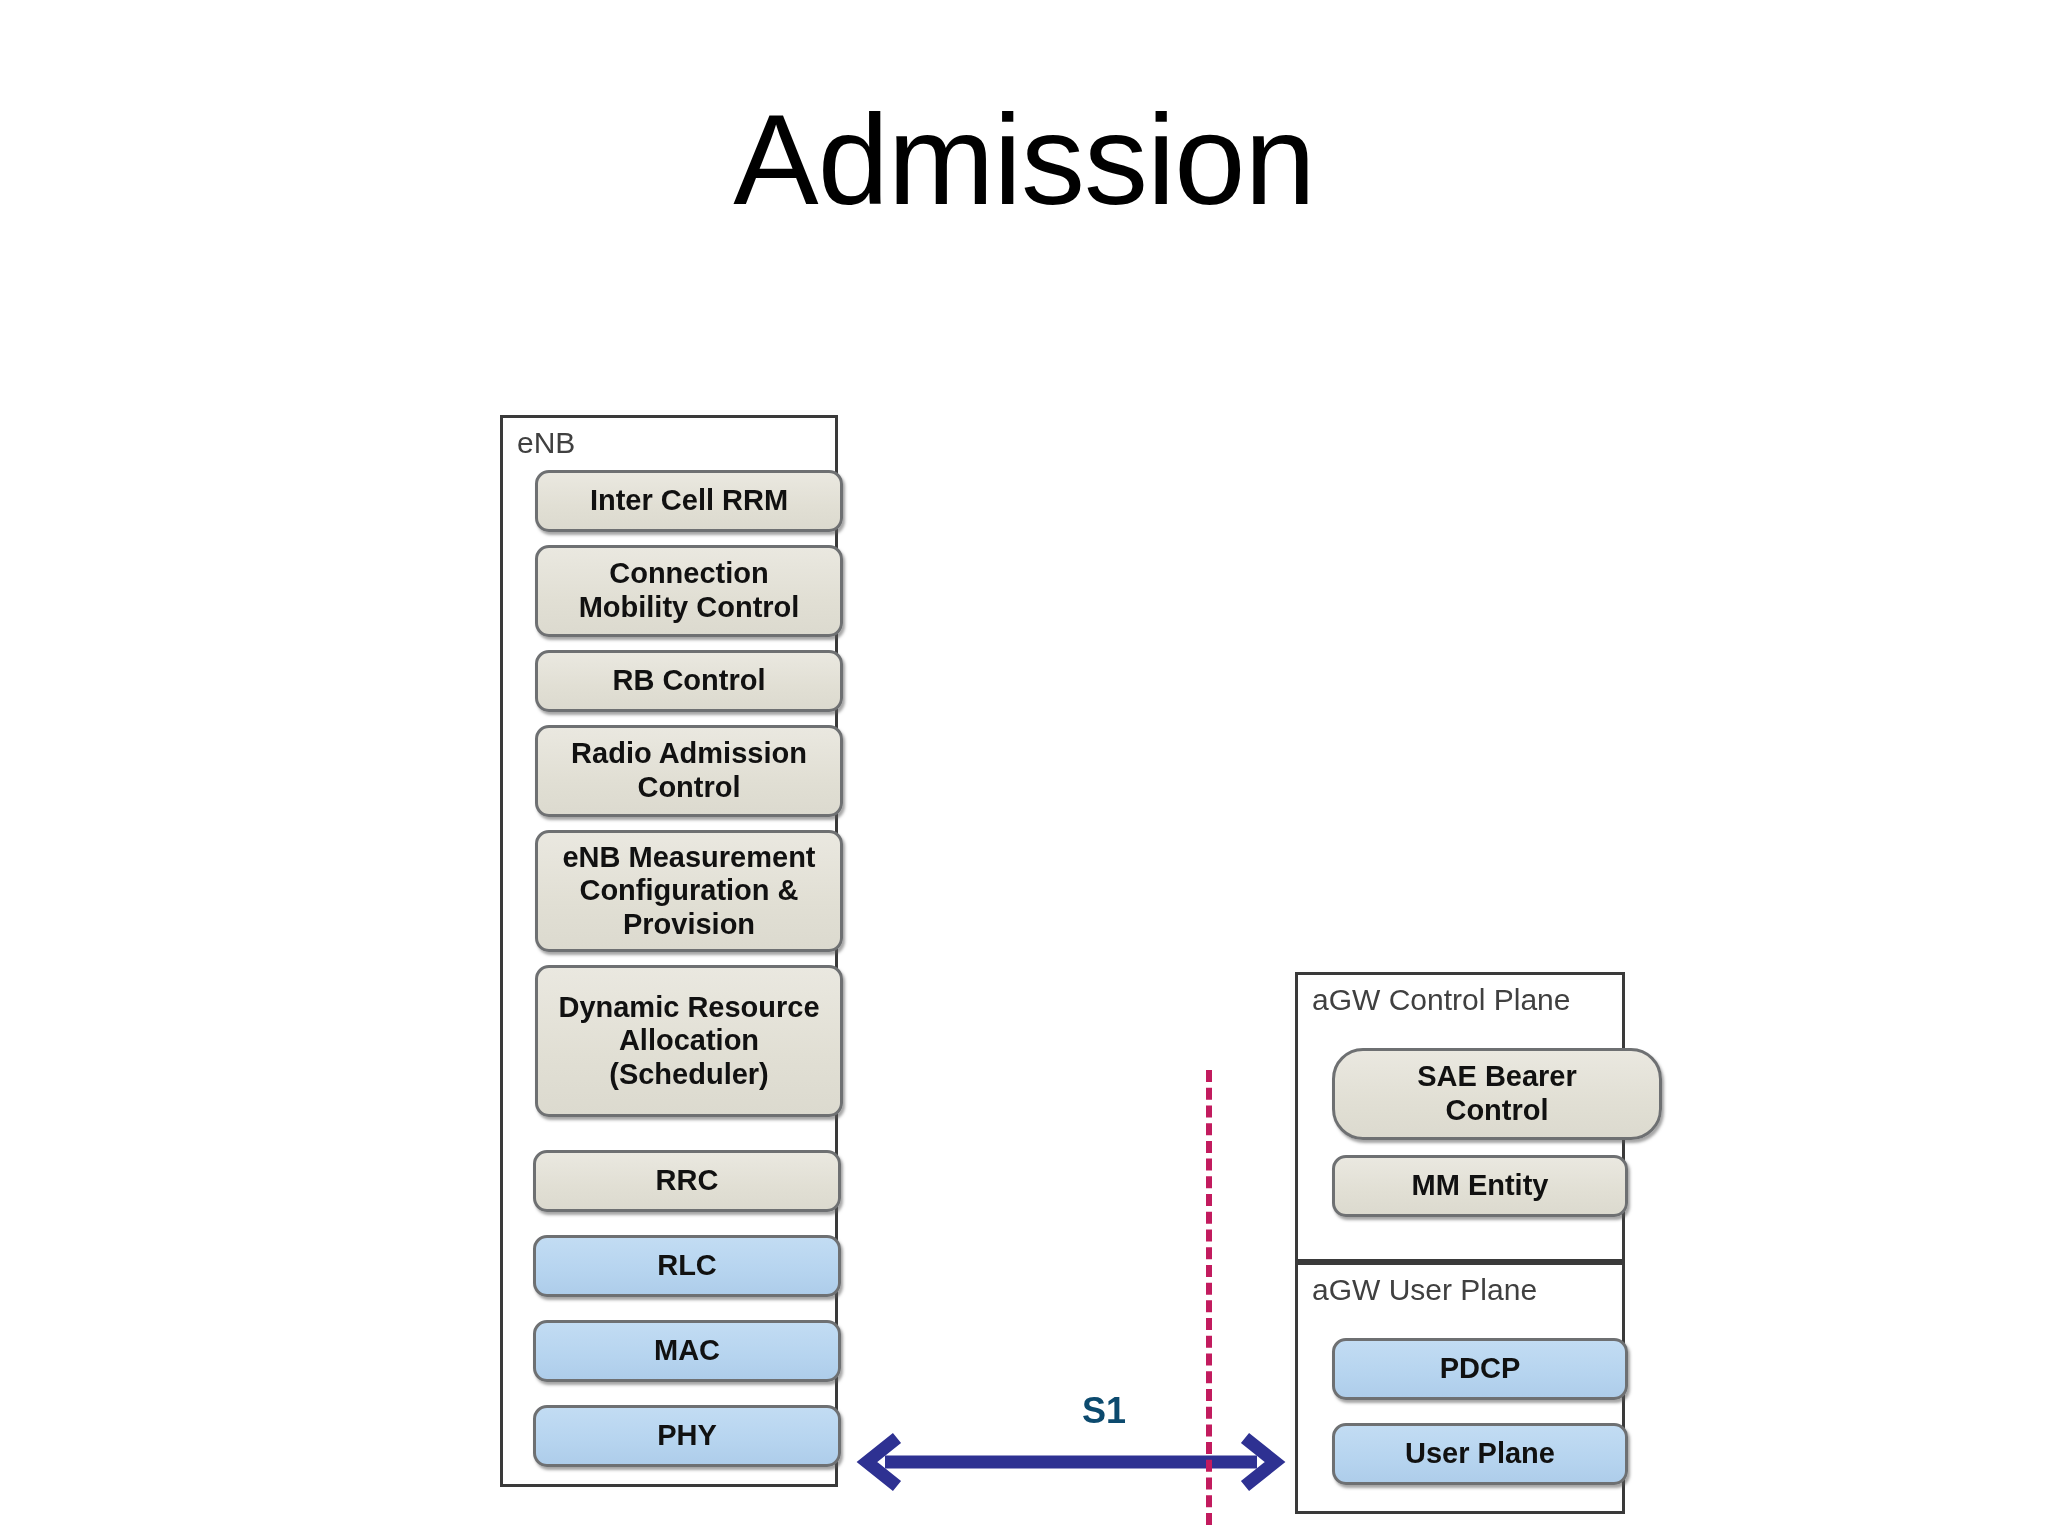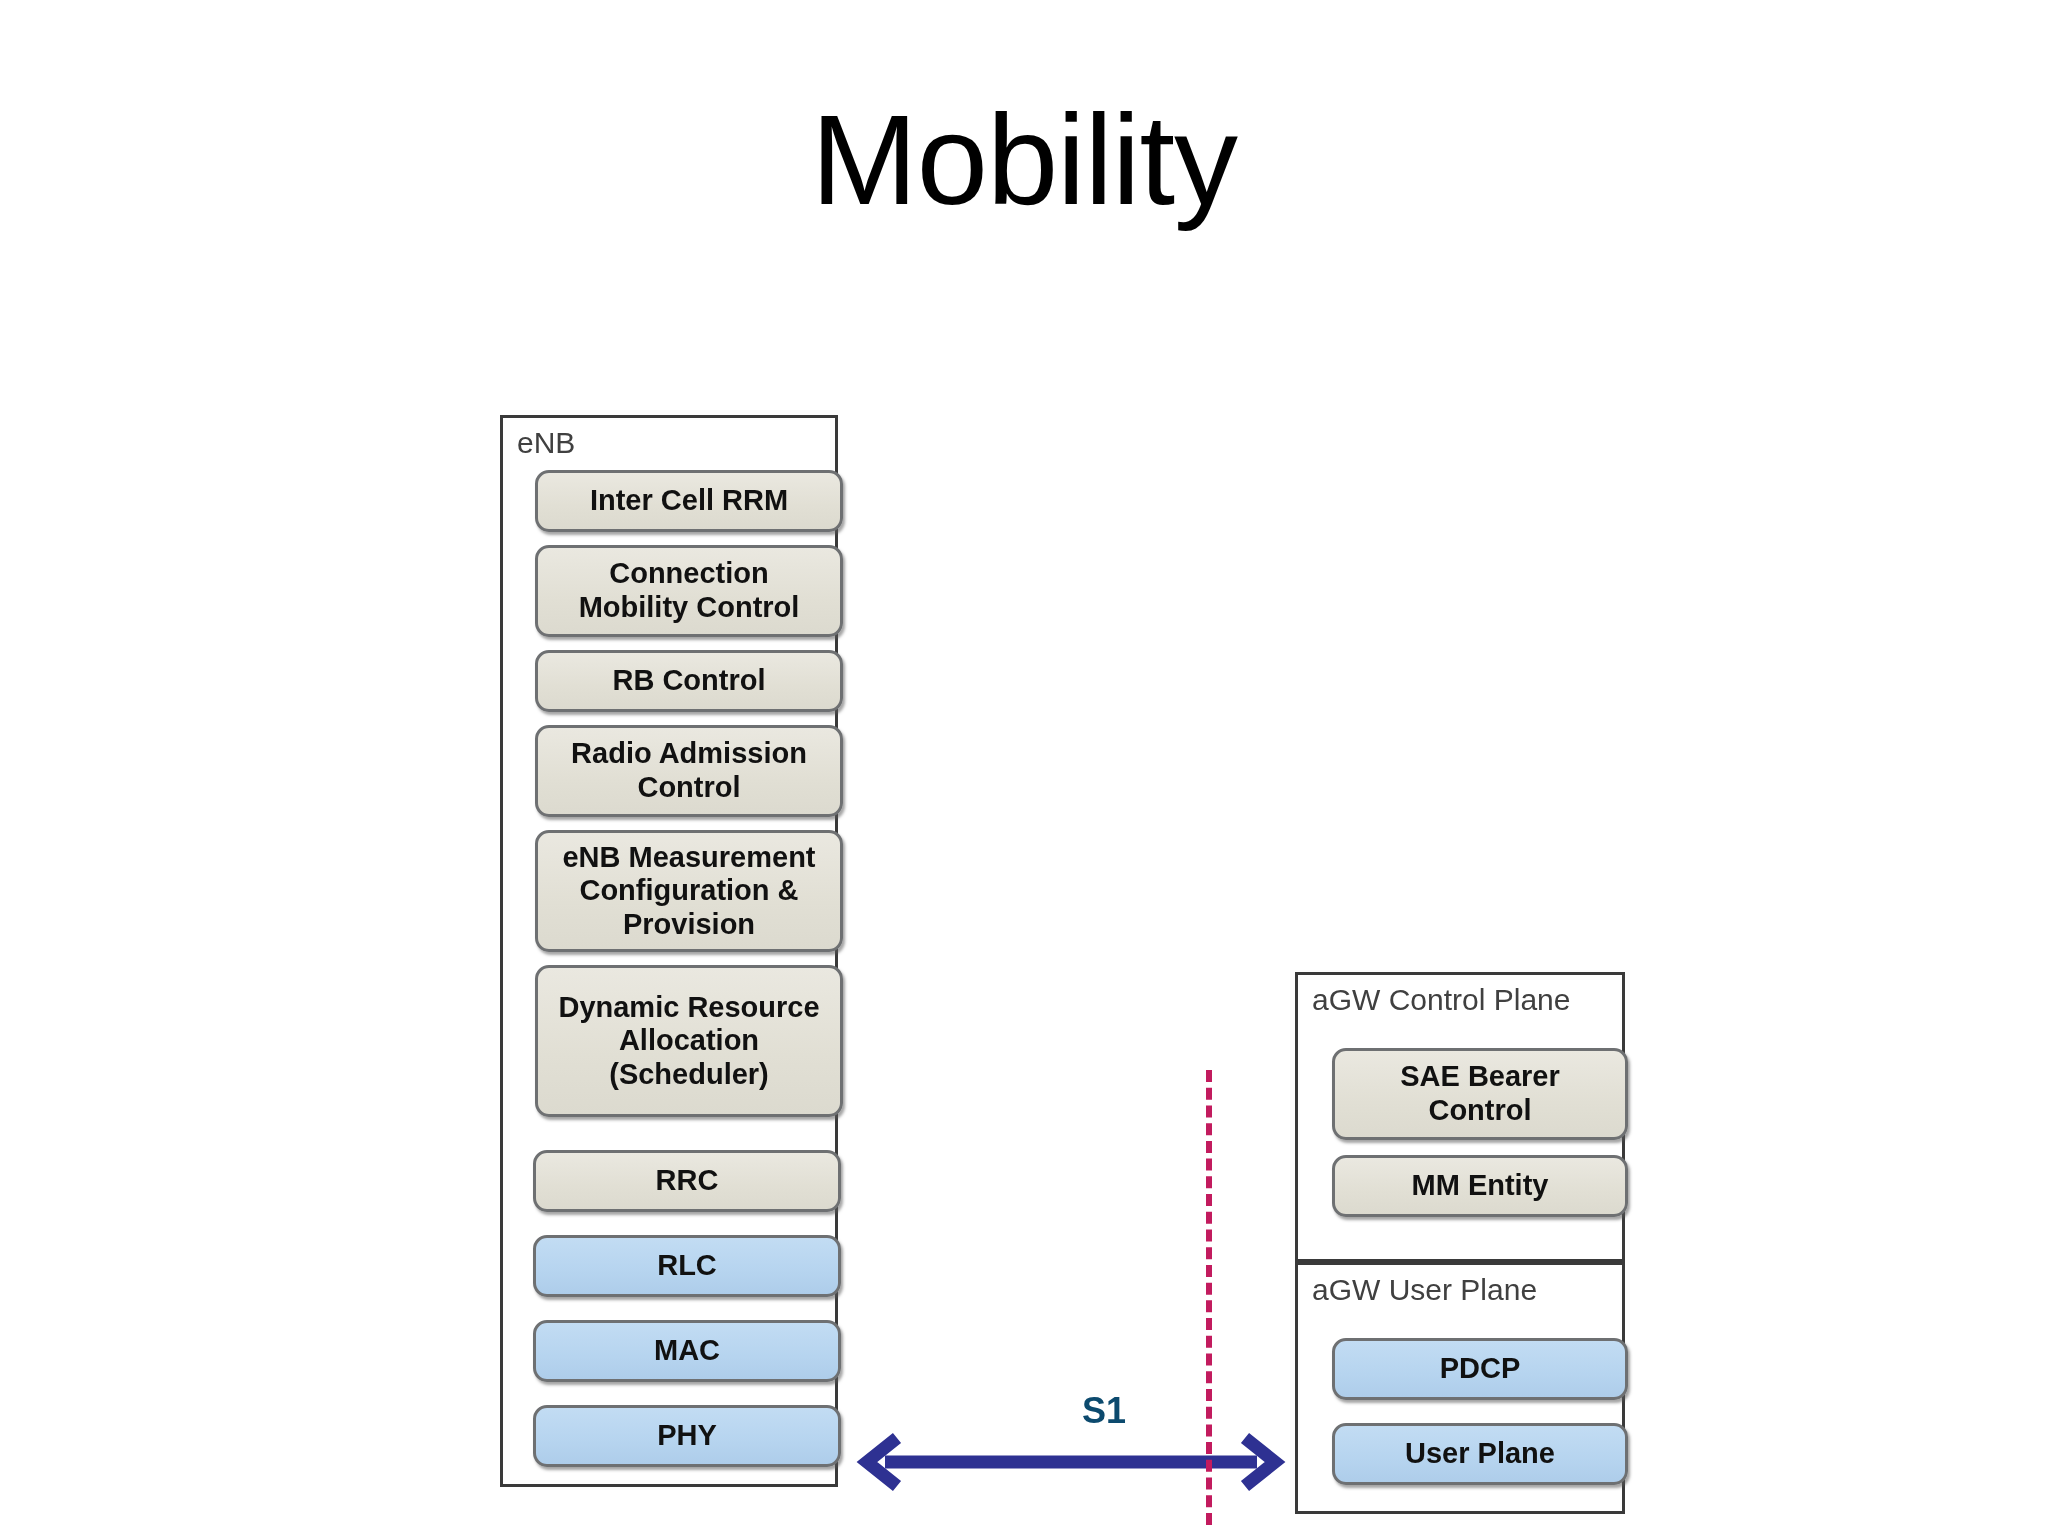--- a/index.html
+++ b/index.html
@@ -99,21 +99,21 @@
     left: 1206px;
     top: 1070px;
     width: 0;
     height: 455px;
     border-left: 6px dashed #c21b5e;
   }
 </style>
 </head>
 <body>
 
-<div id="slide-title">Mobility</div>
+<div id="slide-title">Admission</div>
 
 <div class="panel" id="enb-panel" style="left: 500px; top: 415px; width: 338px; height: 1072px;">
   <div class="panel-label">eNB</div>
 </div>
 
 <div class="panel" id="agw-control-panel" style="left: 1295px; top: 972px; width: 330px; height: 290px;">
   <div class="panel-label">aGW Control Plane</div>
 </div>
 
 <div class="panel" id="agw-user-panel" style="left: 1295px; top: 1262px; width: 330px; height: 252px;">
@@ -179,21 +179,21 @@
 <div class="block blue" style="left: 513px; top: 1320px; width: 308px; height: 62px;">
     <div>
       <span>MAC</span>
     </div>
   </div>
 <div class="block blue" style="left: 513px; top: 1405px; width: 308px; height: 62px;">
     <div>
       <span>PHY</span>
     </div>
   </div>
-<div class="block beige" style="left: 1312px; top: 1048px; width: 296px; height: 92px;">
+<div class="block beige" style="left: 1312px; top: 1048px; width: 330px; height: 92px; border-radius: 31px;">
     <div>
       <span>SAE Bearer</span>
       <span>Control</span>
     </div>
   </div>
 <div class="block beige" style="left: 1312px; top: 1155px; width: 296px; height: 62px;">
     <div>
       <span>MM Entity</span>
     </div>
   </div>

